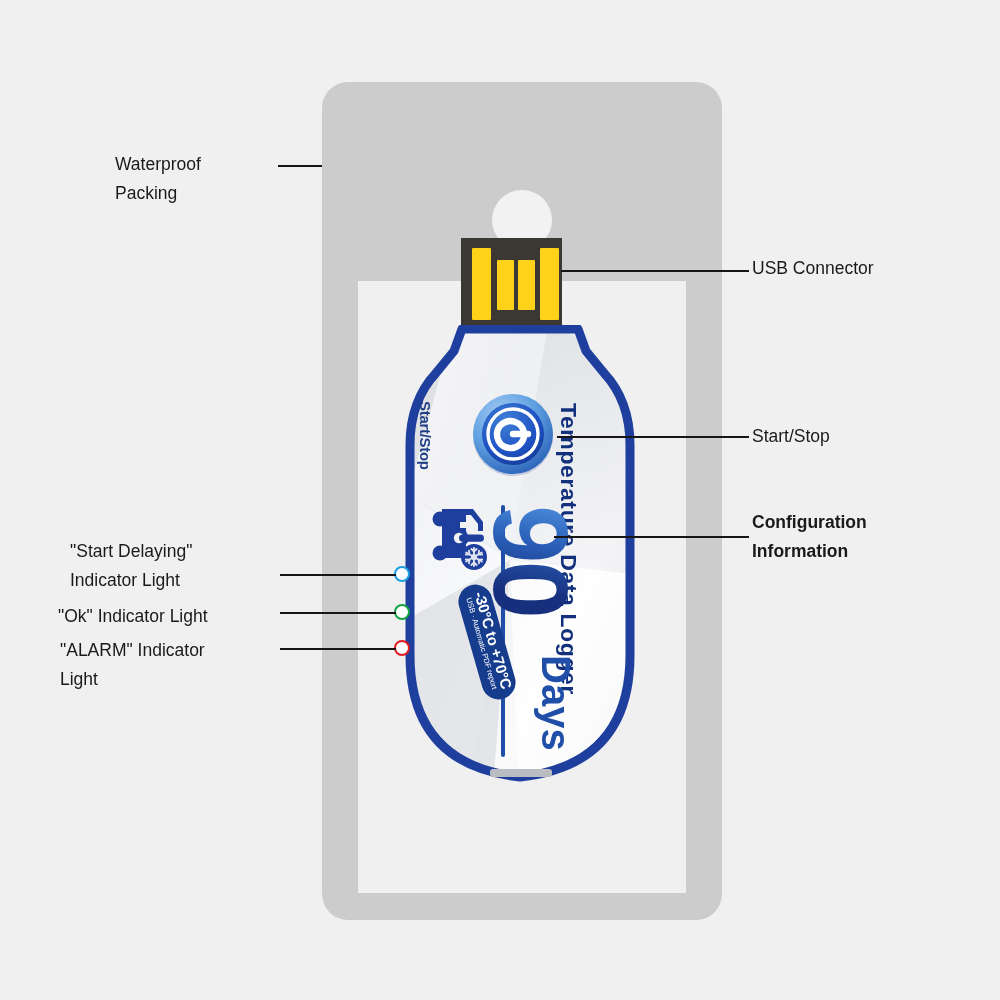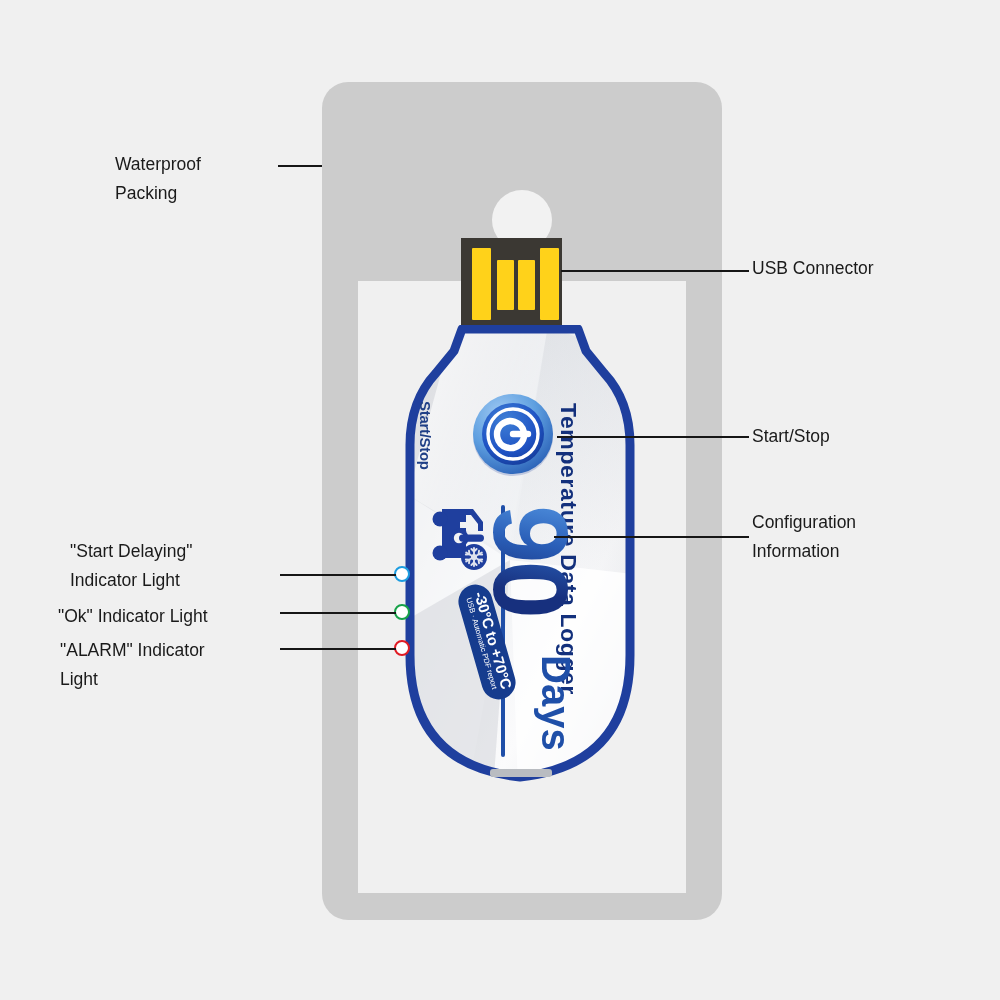--- a/index.html
+++ b/index.html
@@ -407,14 +407,14 @@
 Light</div>
 <div class="leader" style="left:280px; top:648px; width:116px;"></div>
 
 <div class="leader" style="left:561px; top:270px; width:188px;"></div>
 <div class="callout right" style="left:752px; top:254px; width:220px;">USB Connector</div>
 
 <div class="leader" style="left:557px; top:436px; width:192px;"></div>
 <div class="callout right" style="left:752px; top:422px; width:220px;">Start/Stop</div>
 
 <div class="leader" style="left:554px; top:536px; width:195px;"></div>
-<div class="callout right" style="left:752px; top:508px; width:230px;">Configuration
+<div class="callout right" style="left:752px; top:508px; width:230px;font-weight:bold;">Configuration
 Information</div>
 
 </body></html>

